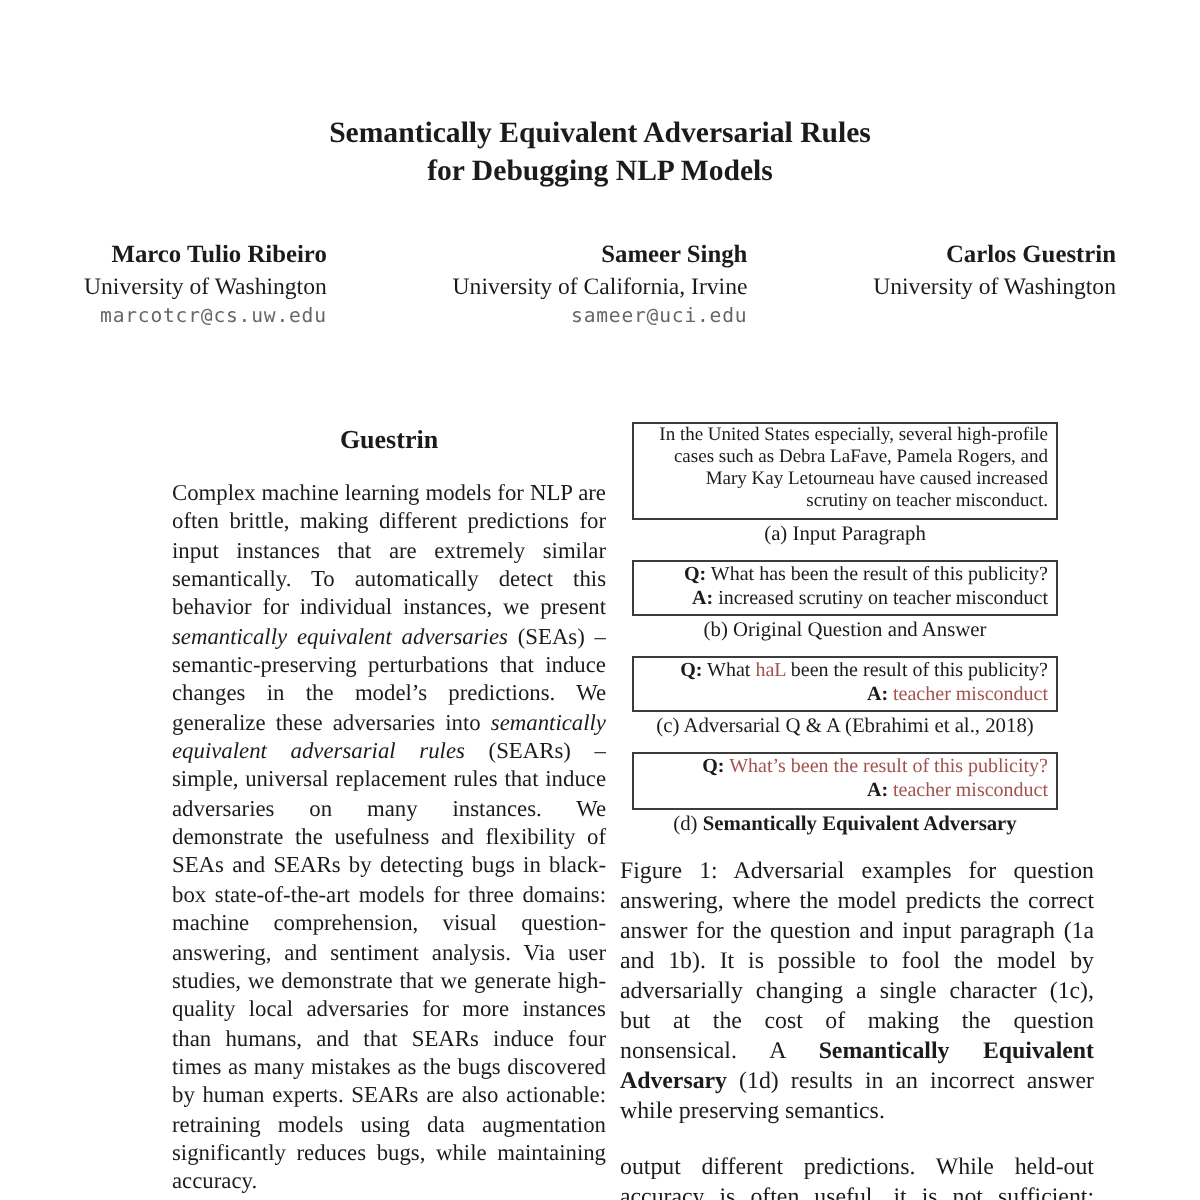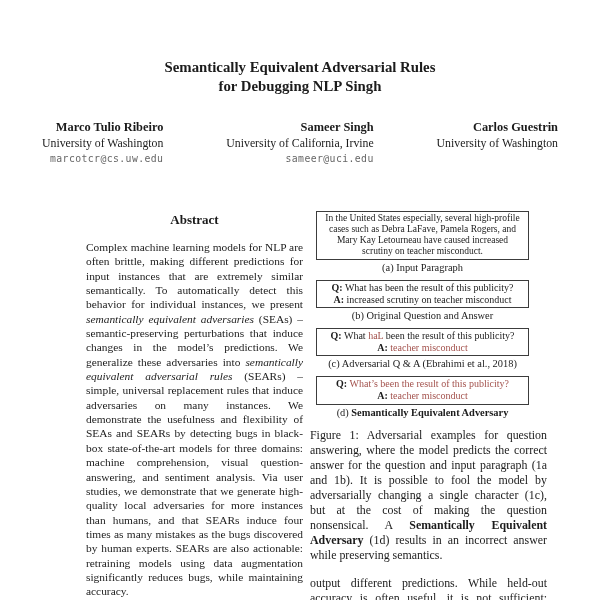--- a/index.html
+++ b/index.html
@@ -43,21 +43,21 @@
     text-align: justify;
   }
 
   .right-col { position: absolute; left: 310px; top: 211px; width: 237px; }
 
   .fig-box {
     border: 1.2px solid #3c3c3c;
     padding: 1px 4px 2px 4px;
     margin: 0 18px 0 6px;
     font-size: 9.5px; line-height: 11px;
-    text-align: center;
+    text-align: right;
   }
   .qa-box { font-size: 10px; line-height: 11.6px; }
   .qa-line { white-space: nowrap; overflow: hidden; }
   .box-caption {
     text-align: center;
     font-size: 10.4px; line-height: 12px;
     margin: 2px 12px 6px 0;
   }
 
   .fig-caption {
@@ -75,42 +75,42 @@
   .seg-i { font-style: italic; }
   .seg-red { color: #a3524d; }
 </style>
 </head>
 <body>
 
 <div class="page">
 
   <div class="title-block">
     <div>Semantically Equivalent Adversarial Rules</div>
-    <div>for Debugging NLP Singh</div>
+    <div>for Debugging NLP Models</div>
   </div>
 
   <div class="authors-row">
     <div class="author">
       <div class="author-name">Marco Tulio Ribeiro</div>
       <div class="author-affil">University of Washington</div>
       <div class="author-email">marcotcr@cs.uw.edu</div>
     </div>
     <div class="author">
       <div class="author-name">Sameer Singh</div>
       <div class="author-affil">University of California, Irvine</div>
       <div class="author-email">sameer@uci.edu</div>
     </div>
     <div class="author">
       <div class="author-name">Carlos Guestrin</div>
       <div class="author-affil">University of Washington</div>
     </div>
   </div>
 
   <div class="left-col">
-    <div class="abstract-heading">Abstract</div>
+    <div class="abstract-heading">Guestrin</div>
     <div class="abstract-body"><span>Complex machine learning models for NLP are often brittle, making different predictions for input instances that are extremely similar semantically. To automatically detect this behavior for individual instances, we present </span><span class="seg-i">semantically equivalent adversaries</span><span> (SEAs) – semantic-preserving perturbations that induce changes in the model’s predictions. We generalize these adversaries into </span><span class="seg-i">semantically equivalent adversarial rules</span><span> (SEARs) – simple, universal replacement rules that induce adversaries on many instances. We demonstrate the usefulness and flexibility of SEAs and SEARs by detecting bugs in black-box state-of-the-art models for three domains: machine comprehension, visual question-answering, and sentiment analysis. Via user studies, we demonstrate that we generate high-quality local adversaries for more instances than humans, and that SEARs induce four times as many mistakes as the bugs discovered by human experts. SEARs are also actionable: retraining models using data augmentation significantly reduces bugs, while maintaining accuracy.</span></div>
   </div>
 
   <div class="right-col">
 
     <div class="fig-box">In the United States especially, several high-profile cases such as Debra LaFave, Pamela Rogers, and Mary Kay Letourneau have caused increased scrutiny on teacher misconduct.</div>
     <div class="box-caption">(a) Input Paragraph</div>
 
     <div class="fig-box qa-box">
       <div class="qa-line"><span class="seg-b">Q:</span><span> What has been the result of this publicity?</span></div>

